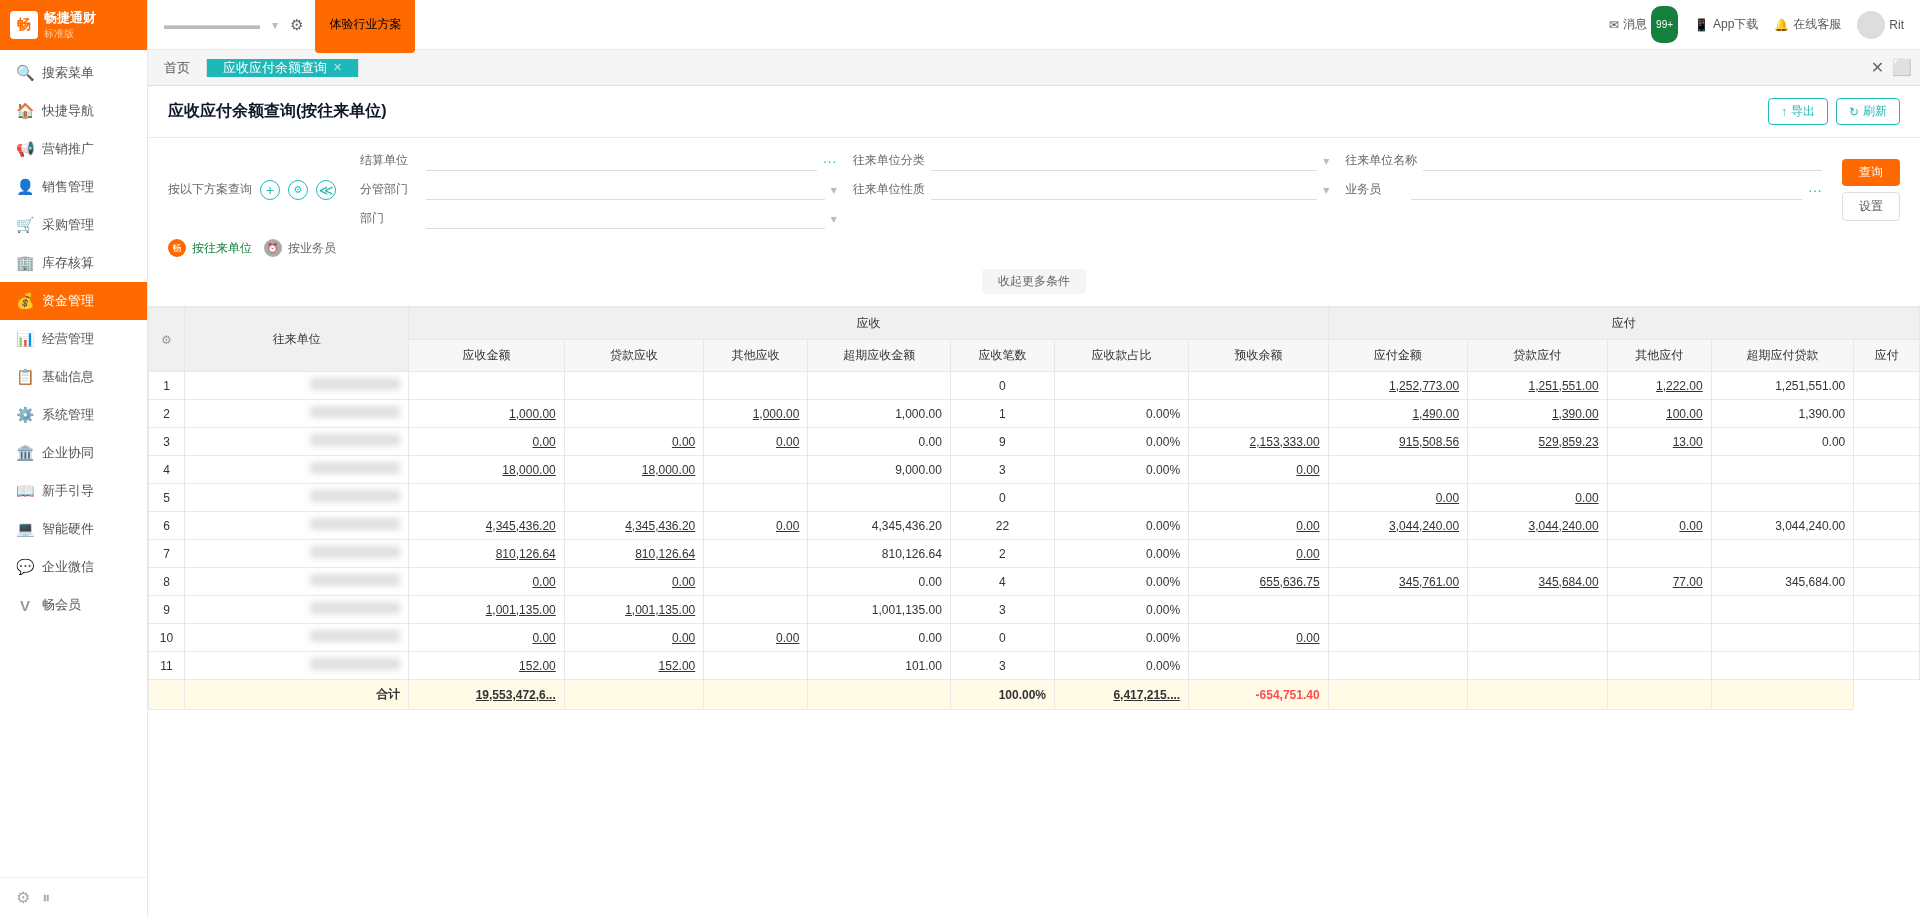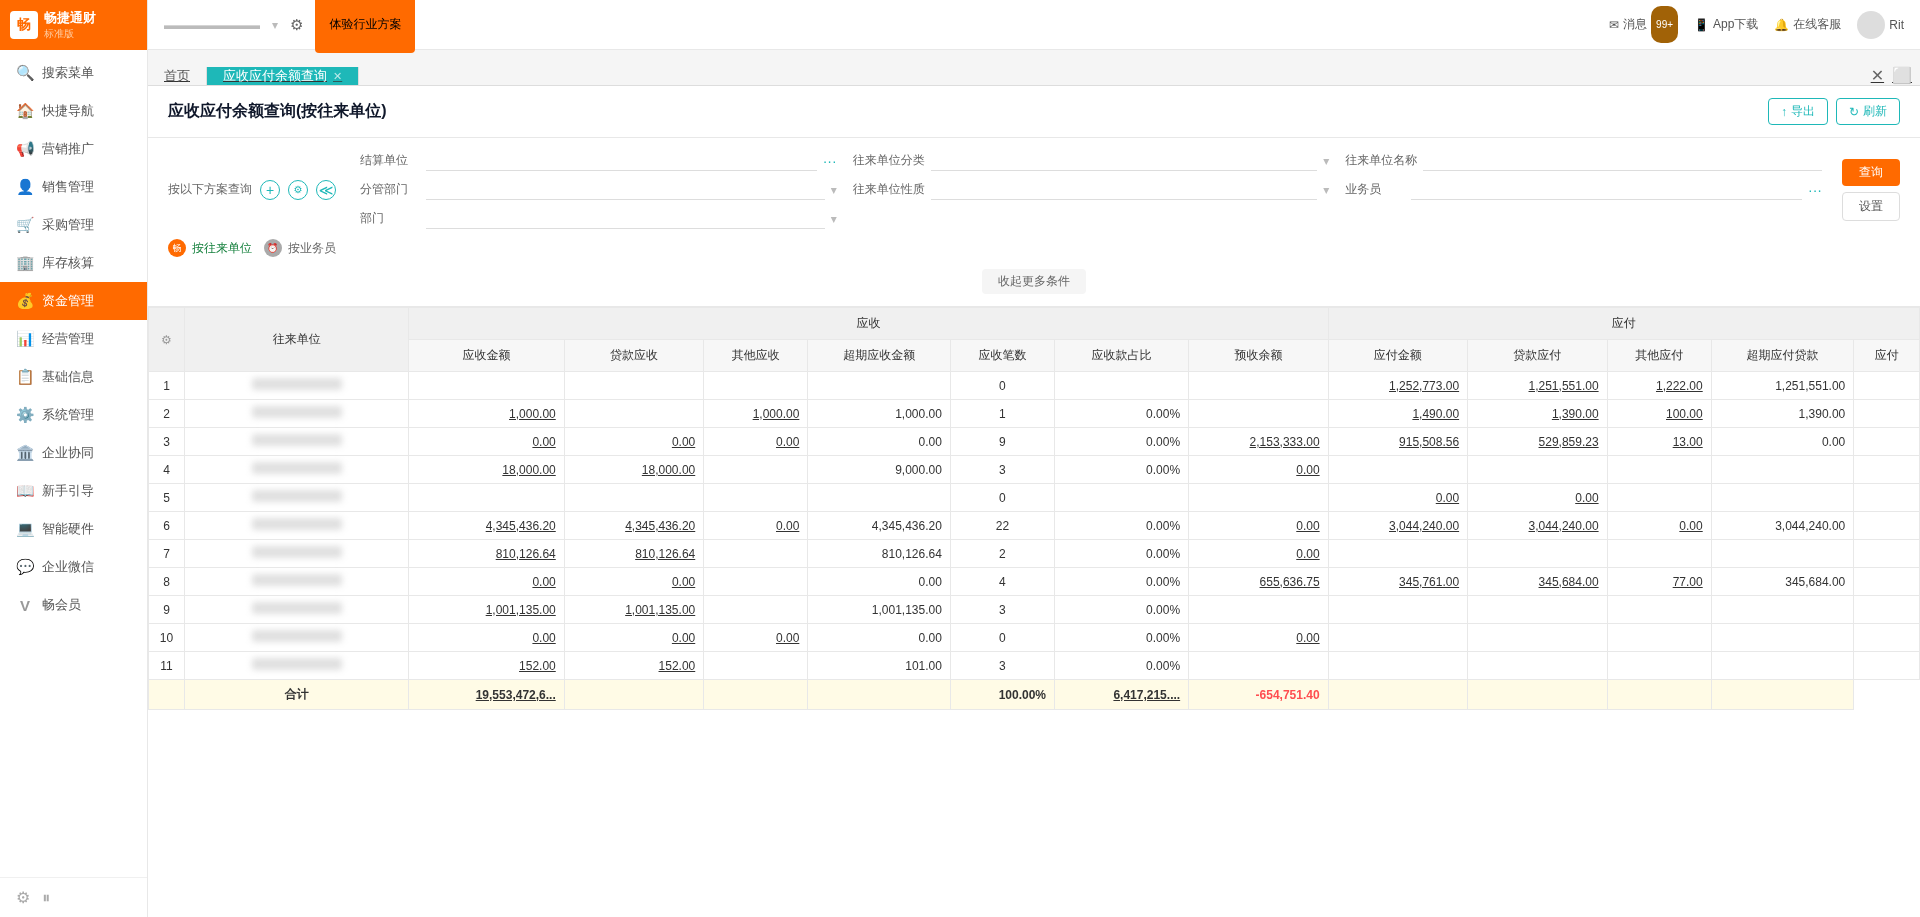--- a/index.html
+++ b/index.html
@@ -40,29 +40,29 @@
     .header-chevron { color: #bbb; font-size: 12px; }
     .header-gear { color: #666; font-size: 15px; cursor: pointer; }
     .header-btn-orange {
       background: #ff6a00; color: #000000; border: none; border-radius: 4px;
       padding: 20px 14px; font-size: 12px; cursor: pointer; font-family: inherit;
     }
     .header-spacer { flex: 1; }
     .header-actions { display: flex; align-items: center; gap: 16px; }
     .header-action-item { display: flex; align-items: center; gap: 4px; color: #555; font-size: 12px; cursor: pointer; }
     .header-badge {
-      background: #a16207; color: #fff; border-radius: 10px; font-size: 10px;
+      background: #15803d; color: #fff; border-radius: 10px; font-size: 10px;
       padding: 13px 5px; min-width: 18px; text-align: center;
     }
     .header-avatar { width: 28px; height: 28px; background: #e0e0e0; border-radius: 50%; }
 
     
     .tab-bar {
       position: fixed; left: 148px; top: 50px; right: 0; height: 36px;
-      background: #f5f5f5; border-bottom: 1px solid #ddd; display: flex; align-items: flex-end; z-index: 98; text-decoration: underline;
+      background: #f5f5f5; border-bottom: 1px solid #ddd; display: flex; align-items: center; z-index: 98;
     }
     .tab-item {
       display: flex; align-items: center; padding: 0 16px; cursor: pointer; font-size: 13px;
       color: #555; border-right: 1px solid #ddd; gap: 6px; background: #f5f5f5;
     }
     .tab-item.active { background: #1eb8b8; color: #fff; }
     .tab-close { font-size: 11px; cursor: pointer; opacity: 0.7; }
     .tab-end-actions { margin-left: auto; display: flex; align-items: center; padding: 0 8px; gap: 8px; }
     .tab-end-btn { background: none; border: none; font-size: 16px; cursor: pointer; color: #666; }
 
@@ -100,21 +100,21 @@
     .data-table { width: 100%; border-collapse: collapse; font-size: 12px; min-width: 1400px; }
     .data-table th {
       background: #f7f7f7; border: 1px solid #e8e8e8; padding: 7px 8px;
       text-align: center; font-weight: normal; color: #333; white-space: nowrap;
     }
     .data-table td {
       border: 1px solid #e8e8e8; padding: 6px 8px; text-align: right; color: #333;
       white-space: nowrap;
     }
     .data-table td.center { text-align: center; }
-    .data-table td.left { text-align: center; }
+    .data-table td.left { text-align: right; }
     .link-text { color: #1890ff; text-decoration: underline; cursor: pointer; }
     .group-header th { background: #f0f0f0; }
     .table-footer td { background: #fffbe6; font-weight: bold; }
     .settings-icon { color: #999; cursor: pointer; }
   </style>
 </head>
 <body>
 
 <div class="sidebar">
   <div class="sidebar-logo">

